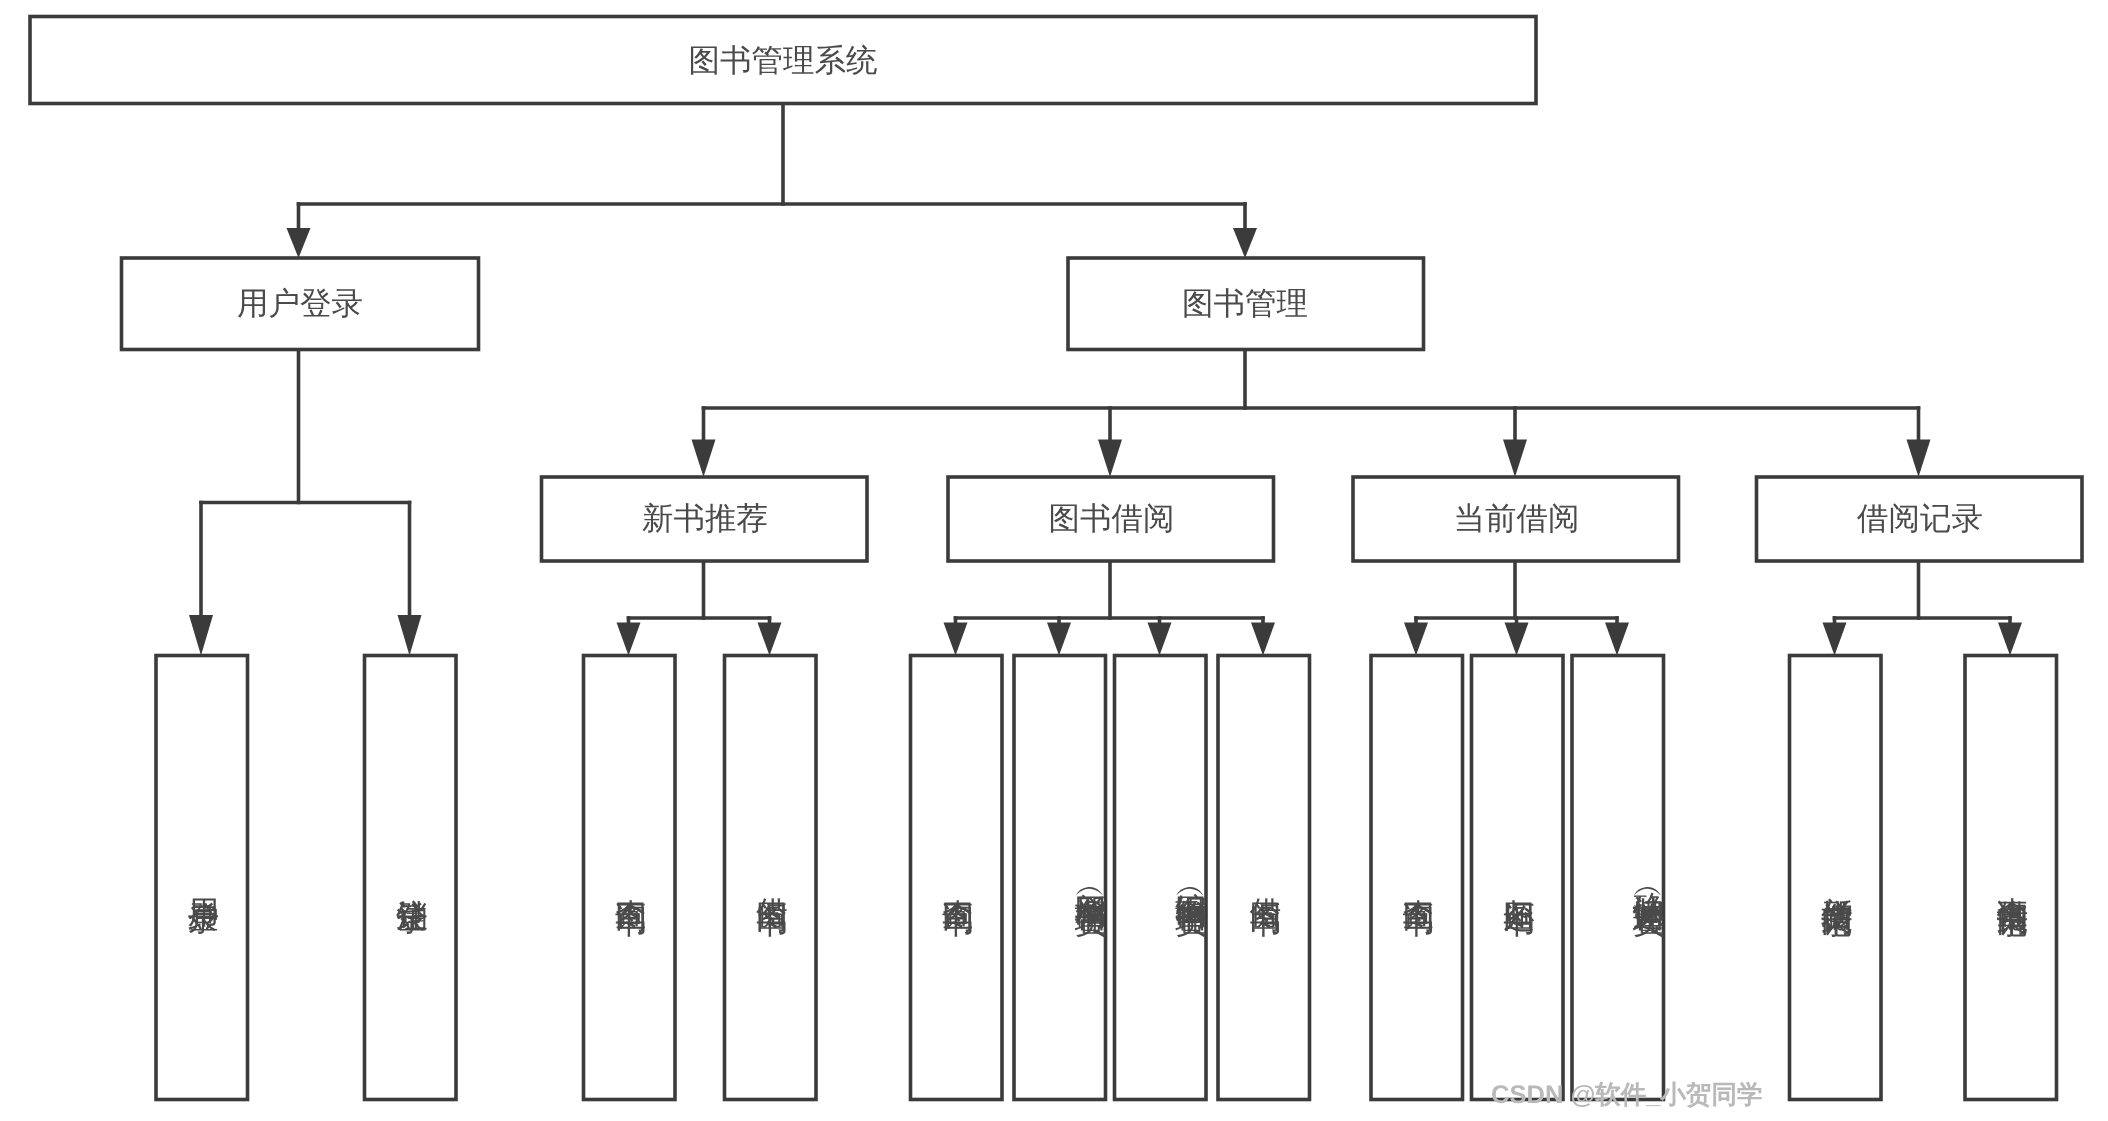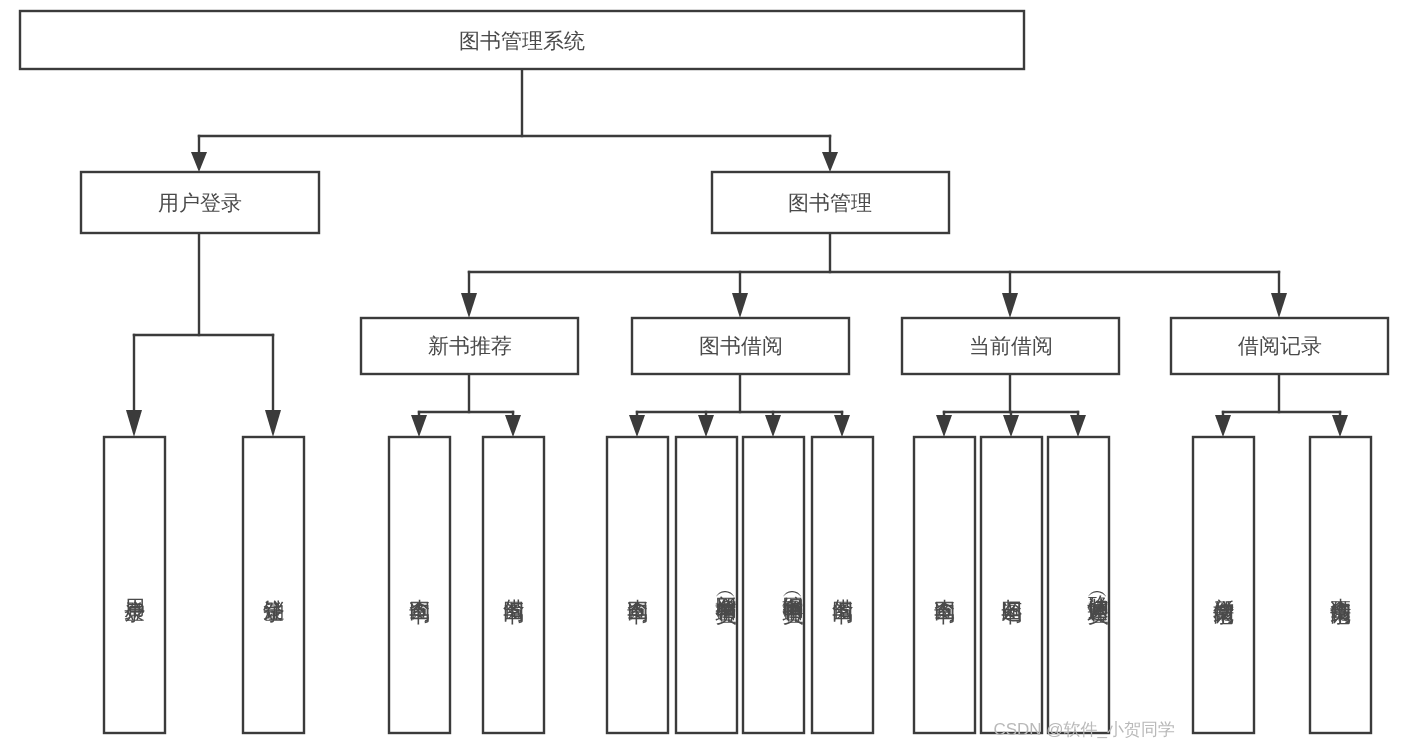--- a/index.html
+++ b/index.html
@@ -66,20 +66,21 @@
     pointer-events: none;
   }
   .watermark {
     position: absolute;
     right: 10px;
     bottom: 6px;
     font-family: "Liberation Sans", "DejaVu Sans", sans-serif;
     font-size: 17px;
     color: #b9b9b9;
     white-space: nowrap;
+    font-weight: bold;
   }
 </style>
 </head>
 <body>
 
 <div id="diagram-root">
 
   <svg class="flow" viewBox="0 0 1405 747">
 
     <g>

